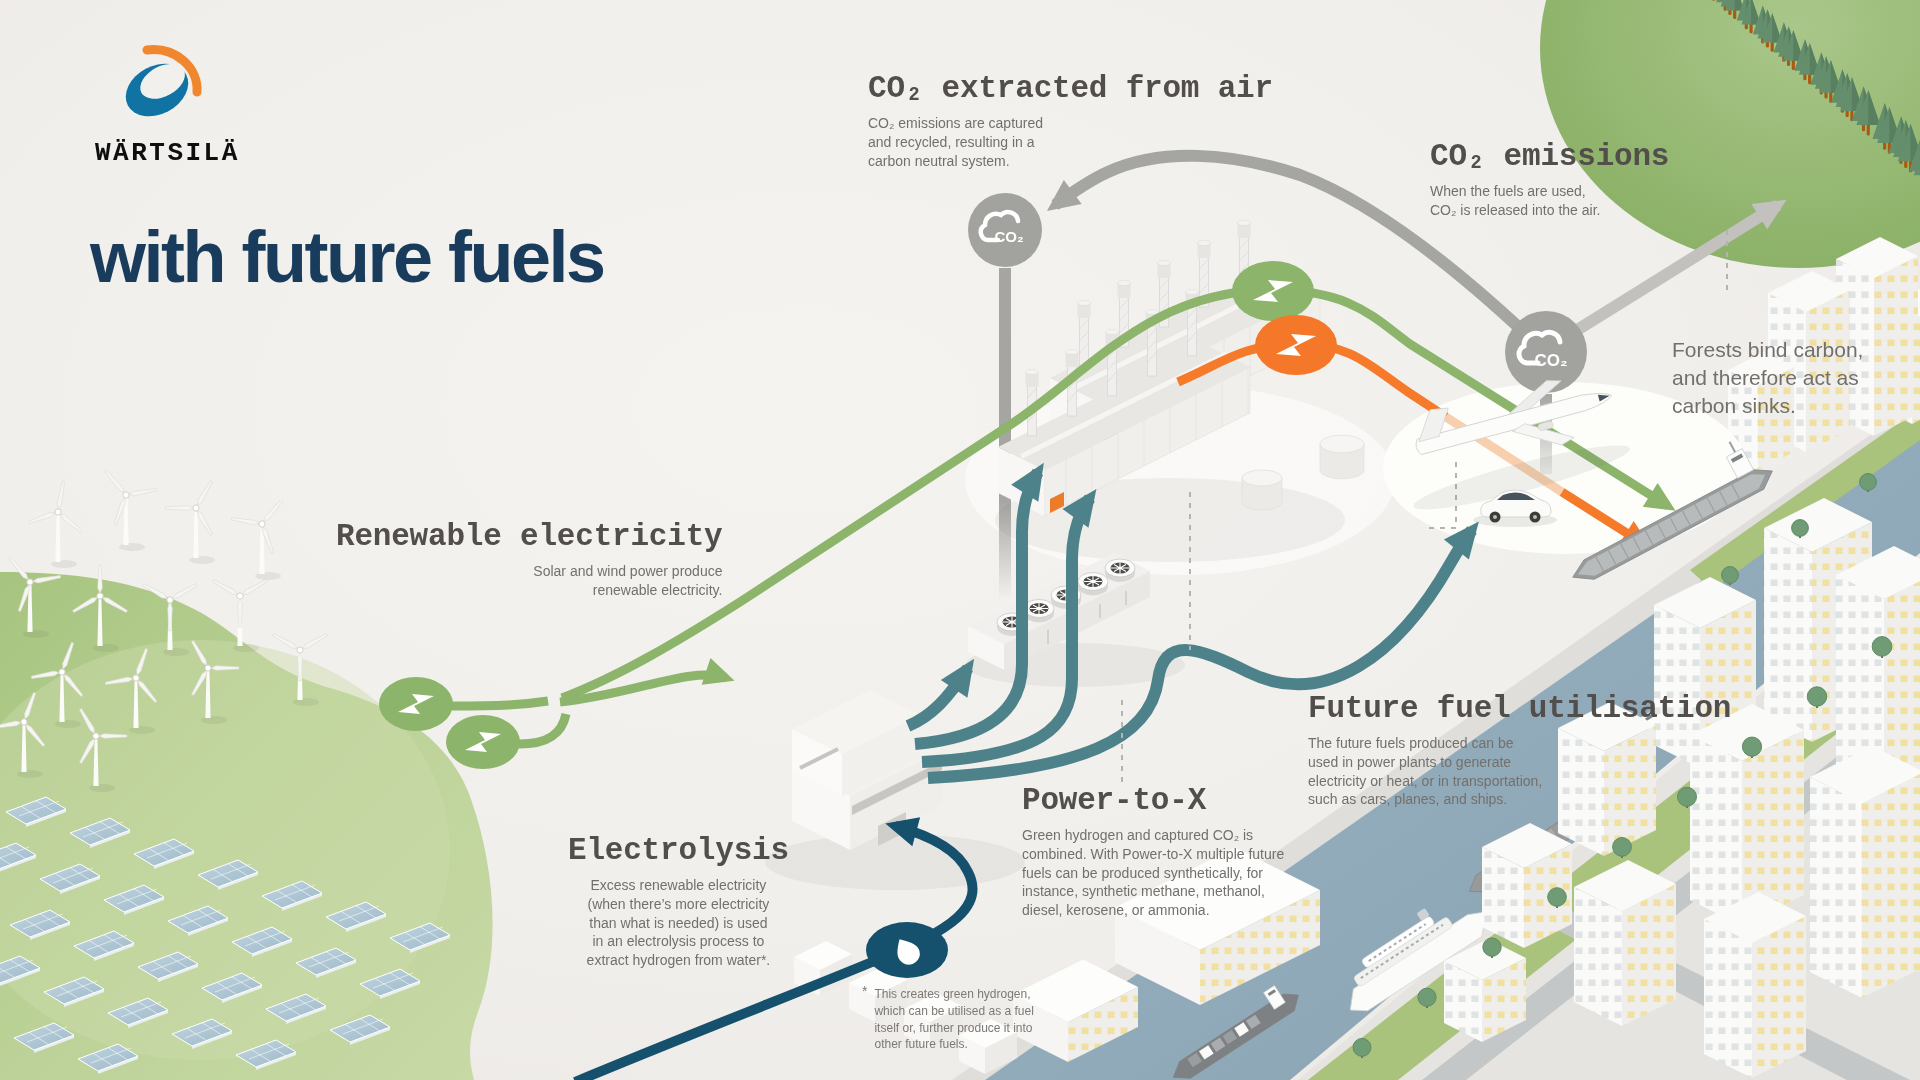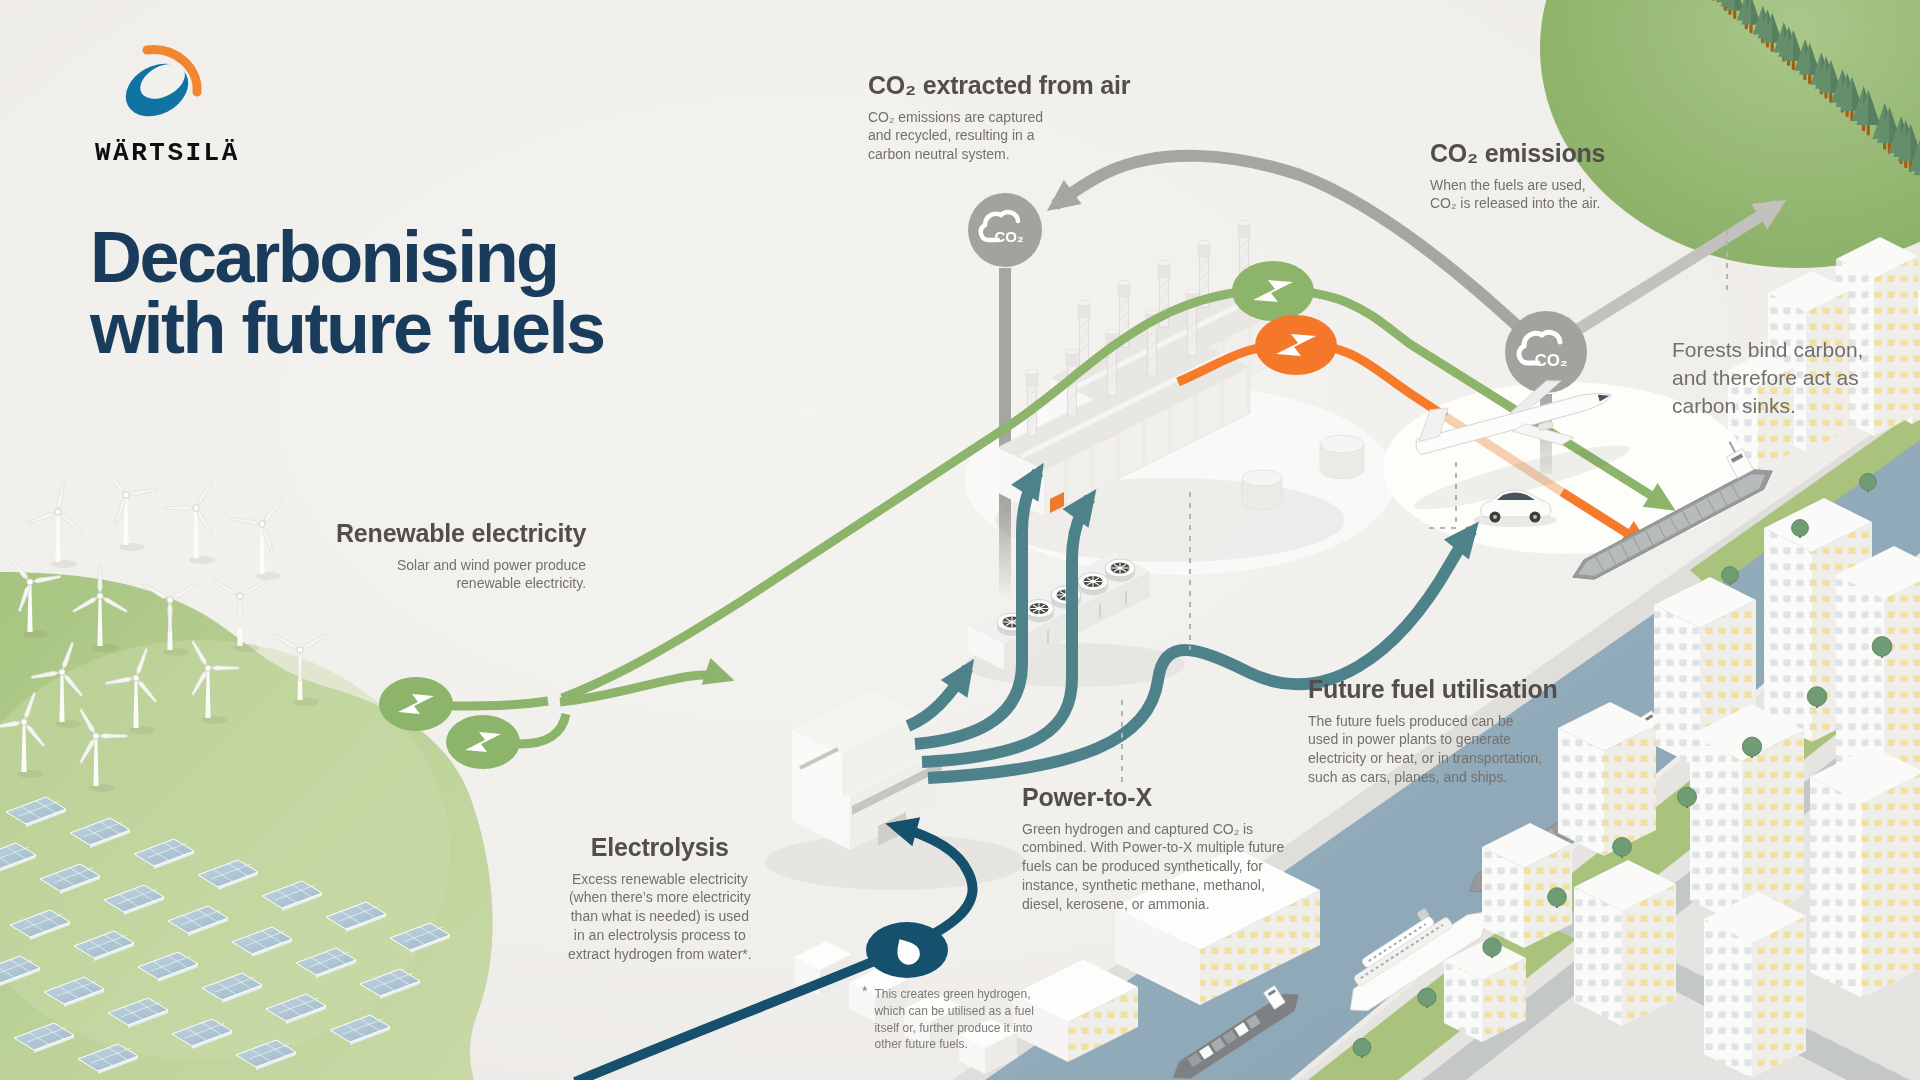--- a/index.html
+++ b/index.html
@@ -1,21 +1,21 @@
 <!DOCTYPE html>
 <html><head>
 <meta charset="utf-8">
 <style>
   html,body{margin:0;padding:0;}
   body{width:1920px;height:1080px;overflow:hidden;font-family:"Liberation Sans",sans-serif;}
   .stage{position:relative;width:1920px;height:1080px;
     background:radial-gradient(ellipse at 42% 38%, #f5f3f0 0%, #f1efec 55%, #e9e6e1 100%);}
   svg.scene{position:absolute;left:0;top:0;}
   .label{position:absolute;z-index:20;}
-  .label h3{margin:0 0 8px;font-weight:700;font-size:25px;line-height:1.1;color:#514e4b;letter-spacing:-0.2px;white-space:nowrap;font-family:Liberation Sans, sans-serif;}
+  .label h3{margin:0 0 8px;font-weight:700;font-size:31px;line-height:1.1;color:#514e4b;letter-spacing:-0.2px;white-space:nowrap;font-family:Liberation Mono, monospace;}
   .label p{margin:0;font-size:14px;line-height:1.34;color:#73706c;white-space:pre-line;font-family:"Liberation Sans",sans-serif;}
   .label.small p{font-size:21px;margin-top:34px;}
   .logo{position:absolute;left:95px;top:40px;z-index:20;width:220px;}
   .logo .wordmark{font-size:26px;font-weight:600;letter-spacing:2.5px;color:#0e0e0e;margin-top:2px;font-family:Liberation Mono, monospace;}
   .title{position:absolute;left:90px;top:222px;z-index:20;font-weight:700;font-size:72px;line-height:0.98;letter-spacing:-2.5px;color:#1a3c5c;font-family:"Liberation Sans",sans-serif;}
   .footnote{position:absolute;left:862px;top:986px;z-index:20;display:flex;gap:7px;width:260px;}
   .footnote .mark{font-size:14px;color:#7c7975;transform:translateY(-3px);}
   .footnote p{margin:0;font-size:12px;line-height:1.4;color:#7c7975;white-space:pre-line;font-family:"Liberation Sans",sans-serif;}
 </style>
 </head>
@@ -1141,21 +1141,20 @@
     <path d="M 52,10 A 44,40 0 0 1 102,52" stroke="#f0872e" stroke-width="9" fill="none" stroke-linecap="round"></path>
     <g transform="translate(62,50) rotate(-28)">
       <ellipse rx="33" ry="24" fill="#1173a4"></ellipse>
       <ellipse cx="9" cy="-5" rx="24" ry="15" fill="#f2f0ed"></ellipse>
     </g>
   </svg>
   <div class="wordmark">WÄRTSILÄ</div>
 </div>
 
 <div class="title">
-  <div>Decarbonising</div>
   <div>with future fuels</div>
 </div>
 
 <div class="label" style="left:868px;top:72px;">
   <h3>CO₂ extracted from air</h3>
   <p>CO₂ emissions are captured
 and recycled, resulting in a
 carbon neutral system.</p>
 </div>
 <div class="label" style="left:1430px;top:140px;">
@@ -1182,21 +1181,21 @@
 extract hydrogen from water*.</p>
 </div>
 <div class="label" style="left:1022px;top:784px;">
   <h3>Power-to-X</h3>
   <p>Green hydrogen and captured CO₂ is
 combined. With Power-to-X multiple future
 fuels can be produced synthetically, for
 instance, synthetic methane, methanol,
 diesel, kerosene, or ammonia.</p>
 </div>
-<div class="label" style="left:1308px;top:676px;">
+<div class="label" style="left:1308px;top:692px;">
   <h3>Future fuel utilisation</h3>
   <p>The future fuels produced can be
 used in power plants to generate
 electricity or heat, or in transportation,
 such as cars, planes, and ships.</p>
 </div>
 <div class="footnote">
   <span class="mark">*</span>
   <p>This creates green hydrogen,
 which can be utilised as a fuel

